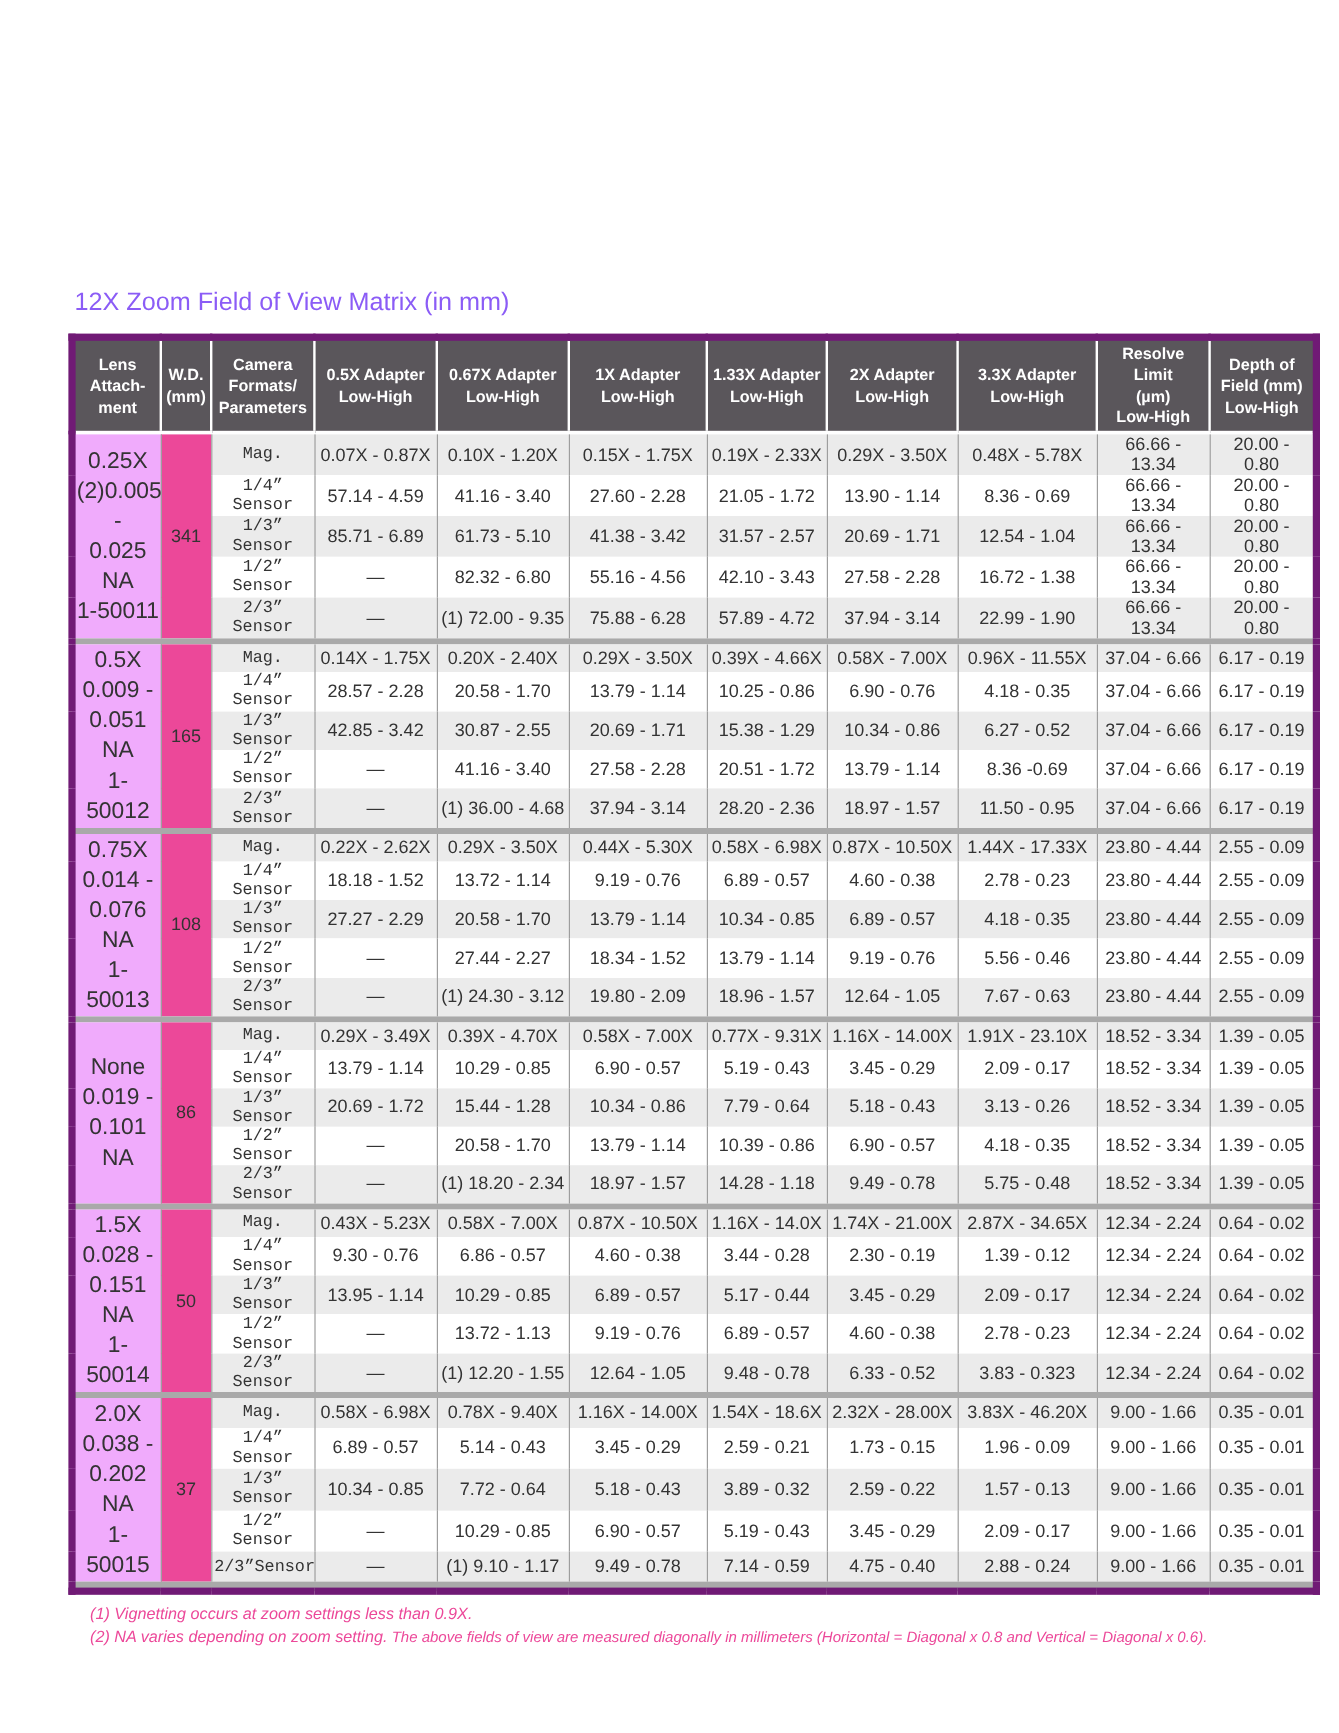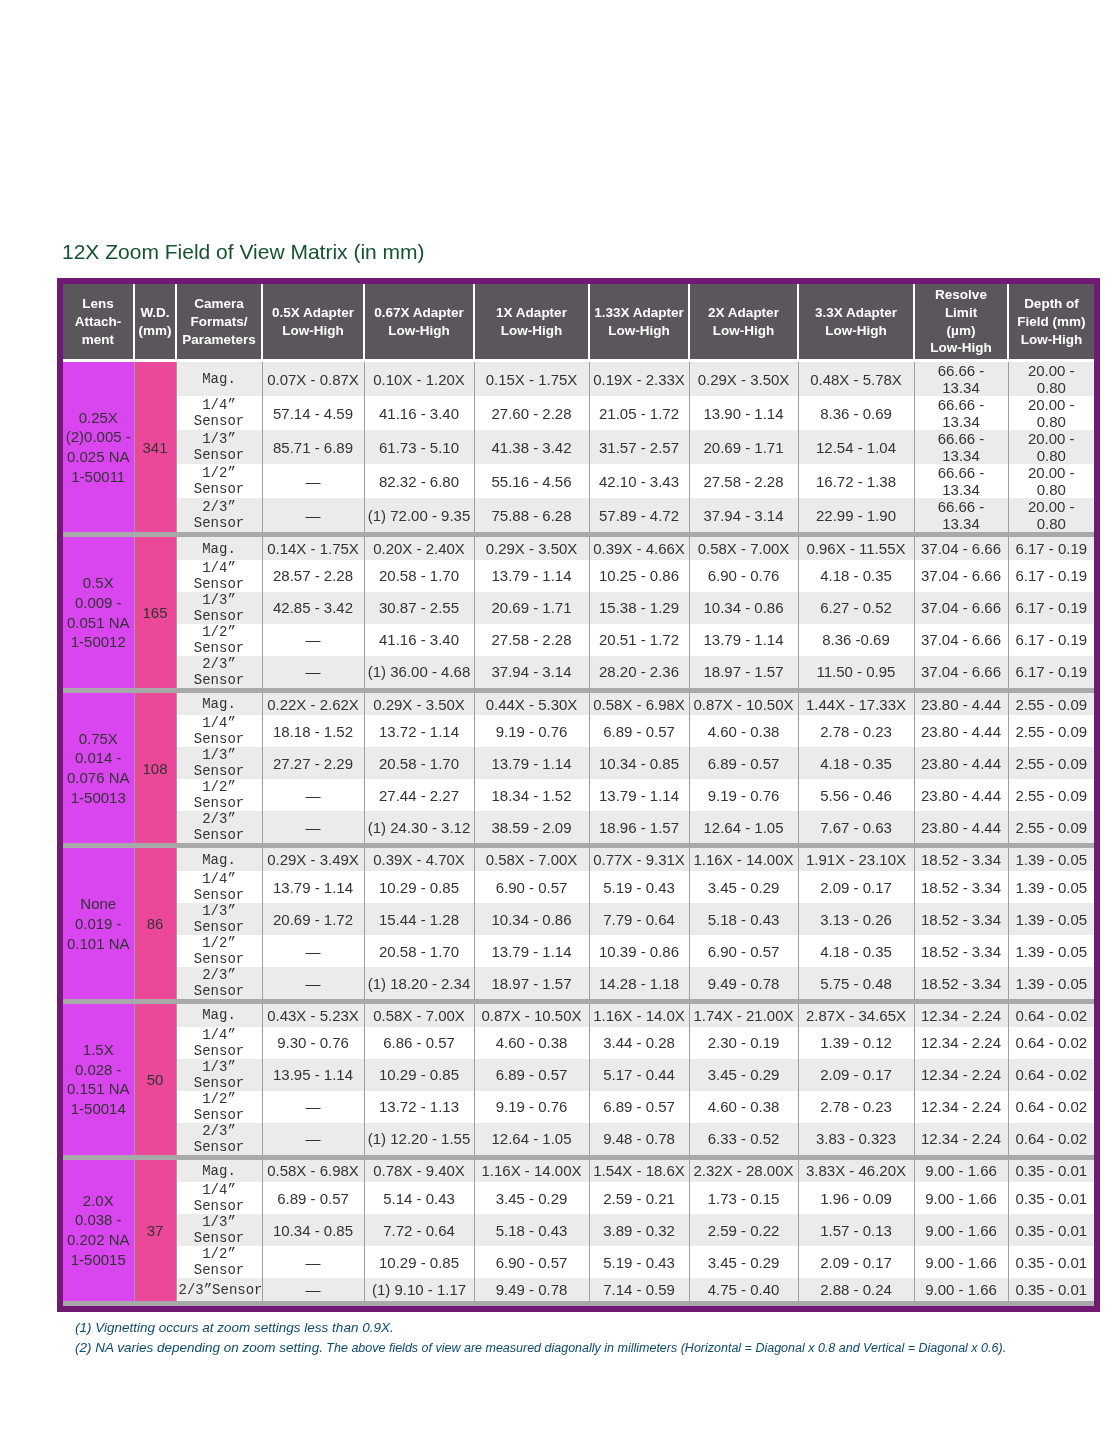--- a/index.html
+++ b/index.html
@@ -1,38 +1,38 @@
 <!DOCTYPE html>
 <html><head>
 <meta charset="utf-8">
 <style>
   html,body{margin:0;padding:0;background:#fff;}
   body{width:1116px;height:1444px;position:relative;overflow:hidden;
        font-family:"Liberation Sans",sans-serif;color:#333;}
   .title{position:absolute;left:60px;top:52px;font-size:47px;font-weight:bold;
          color:#6ba04f;line-height:72px;letter-spacing:0px;}
-  .subtitle{position:absolute;left:62px;top:240px;font-size:21px;color:#14532d;}
+  .subtitle{position:absolute;left:62px;top:240px;font-size:21px;color:#8b5cf6;}
   .tablewrap{position:absolute;left:57px;top:278px;width:1037px;}
   table{border-collapse:collapse;table-layout:fixed;width:1037px;
         border:6px solid #701a75;}
   thead th{background:#5a565b;color:#fff;font-size:13.5px;font-weight:bold;
            text-align:center;vertical-align:middle;height:70px;line-height:1.32;
            white-space:pre-line;padding:2px 2px;border-bottom:3px solid #fff;}
   thead th + th{border-left:2px solid #fff;}
   tbody td{border-left:1px solid #9e9e9e;border-right:1px solid #9e9e9e;
            text-align:center;vertical-align:middle;}
-  td.lens{background:#d946ef;font-size:15px;line-height:1.32;white-space:pre-line;}
+  td.lens{background:#f0abfc;font-size:19px;line-height:1.32;white-space:pre-line;}
   td.wd{background:#ec4899;font-size:15px;}
   td.rowlabel{font-size:14px;height:22.6px;padding:0 2px;font-family:Liberation Mono, monospace;}
   td.val{font-size:15px;height:22.6px;padding:0 3px;}
   tr.shade td.rowlabel, tr.shade td.val{background:#ebebeb;}
   tr.plain td.rowlabel, tr.plain td.val{background:#ffffff;}
   tr.sep td{background:#a9a9a9;height:5px;padding:0;border-left:none;border-right:none;
             line-height:0;font-size:0;}
-  .footnotes{padding:8px 0 0 18px;font-style:italic;color:#0c4a6e;line-height:1.25;}
+  .footnotes{padding:8px 0 0 18px;font-style:italic;color:#ec4899;line-height:1.25;}
   .fn1,.fn2-lead{font-size:13.5px;}
   .fn2-rest{font-size:12.5px;}
 </style>
 </head>
 <body>
 
 <div class="title">
 </div>
 
 <div class="subtitle">12X Zoom Field of View Matrix (in mm)</div>
@@ -256,21 +256,21 @@
           <td class="val">13.79 - 1.14</td>
           <td class="val">9.19 - 0.76</td>
           <td class="val">5.56 - 0.46</td>
           <td class="val">23.80 - 4.44</td>
           <td class="val">2.55 - 0.09</td>
         </tr>
         <tr class="shade">
           <td class="rowlabel">2/3” Sensor</td>
           <td class="val">—</td>
           <td class="val">(1) 24.30 - 3.12</td>
-          <td class="val">38.59 - 2.09</td>
+          <td class="val">19.80 - 2.09</td>
           <td class="val">18.96 - 1.57</td>
           <td class="val">12.64 - 1.05</td>
           <td class="val">7.67 - 0.63</td>
           <td class="val">23.80 - 4.44</td>
           <td class="val">2.55 - 0.09</td>
         </tr>
         <tr class="sep">
           <td colspan="11"></td>
         </tr>
         <tr class="shade">

